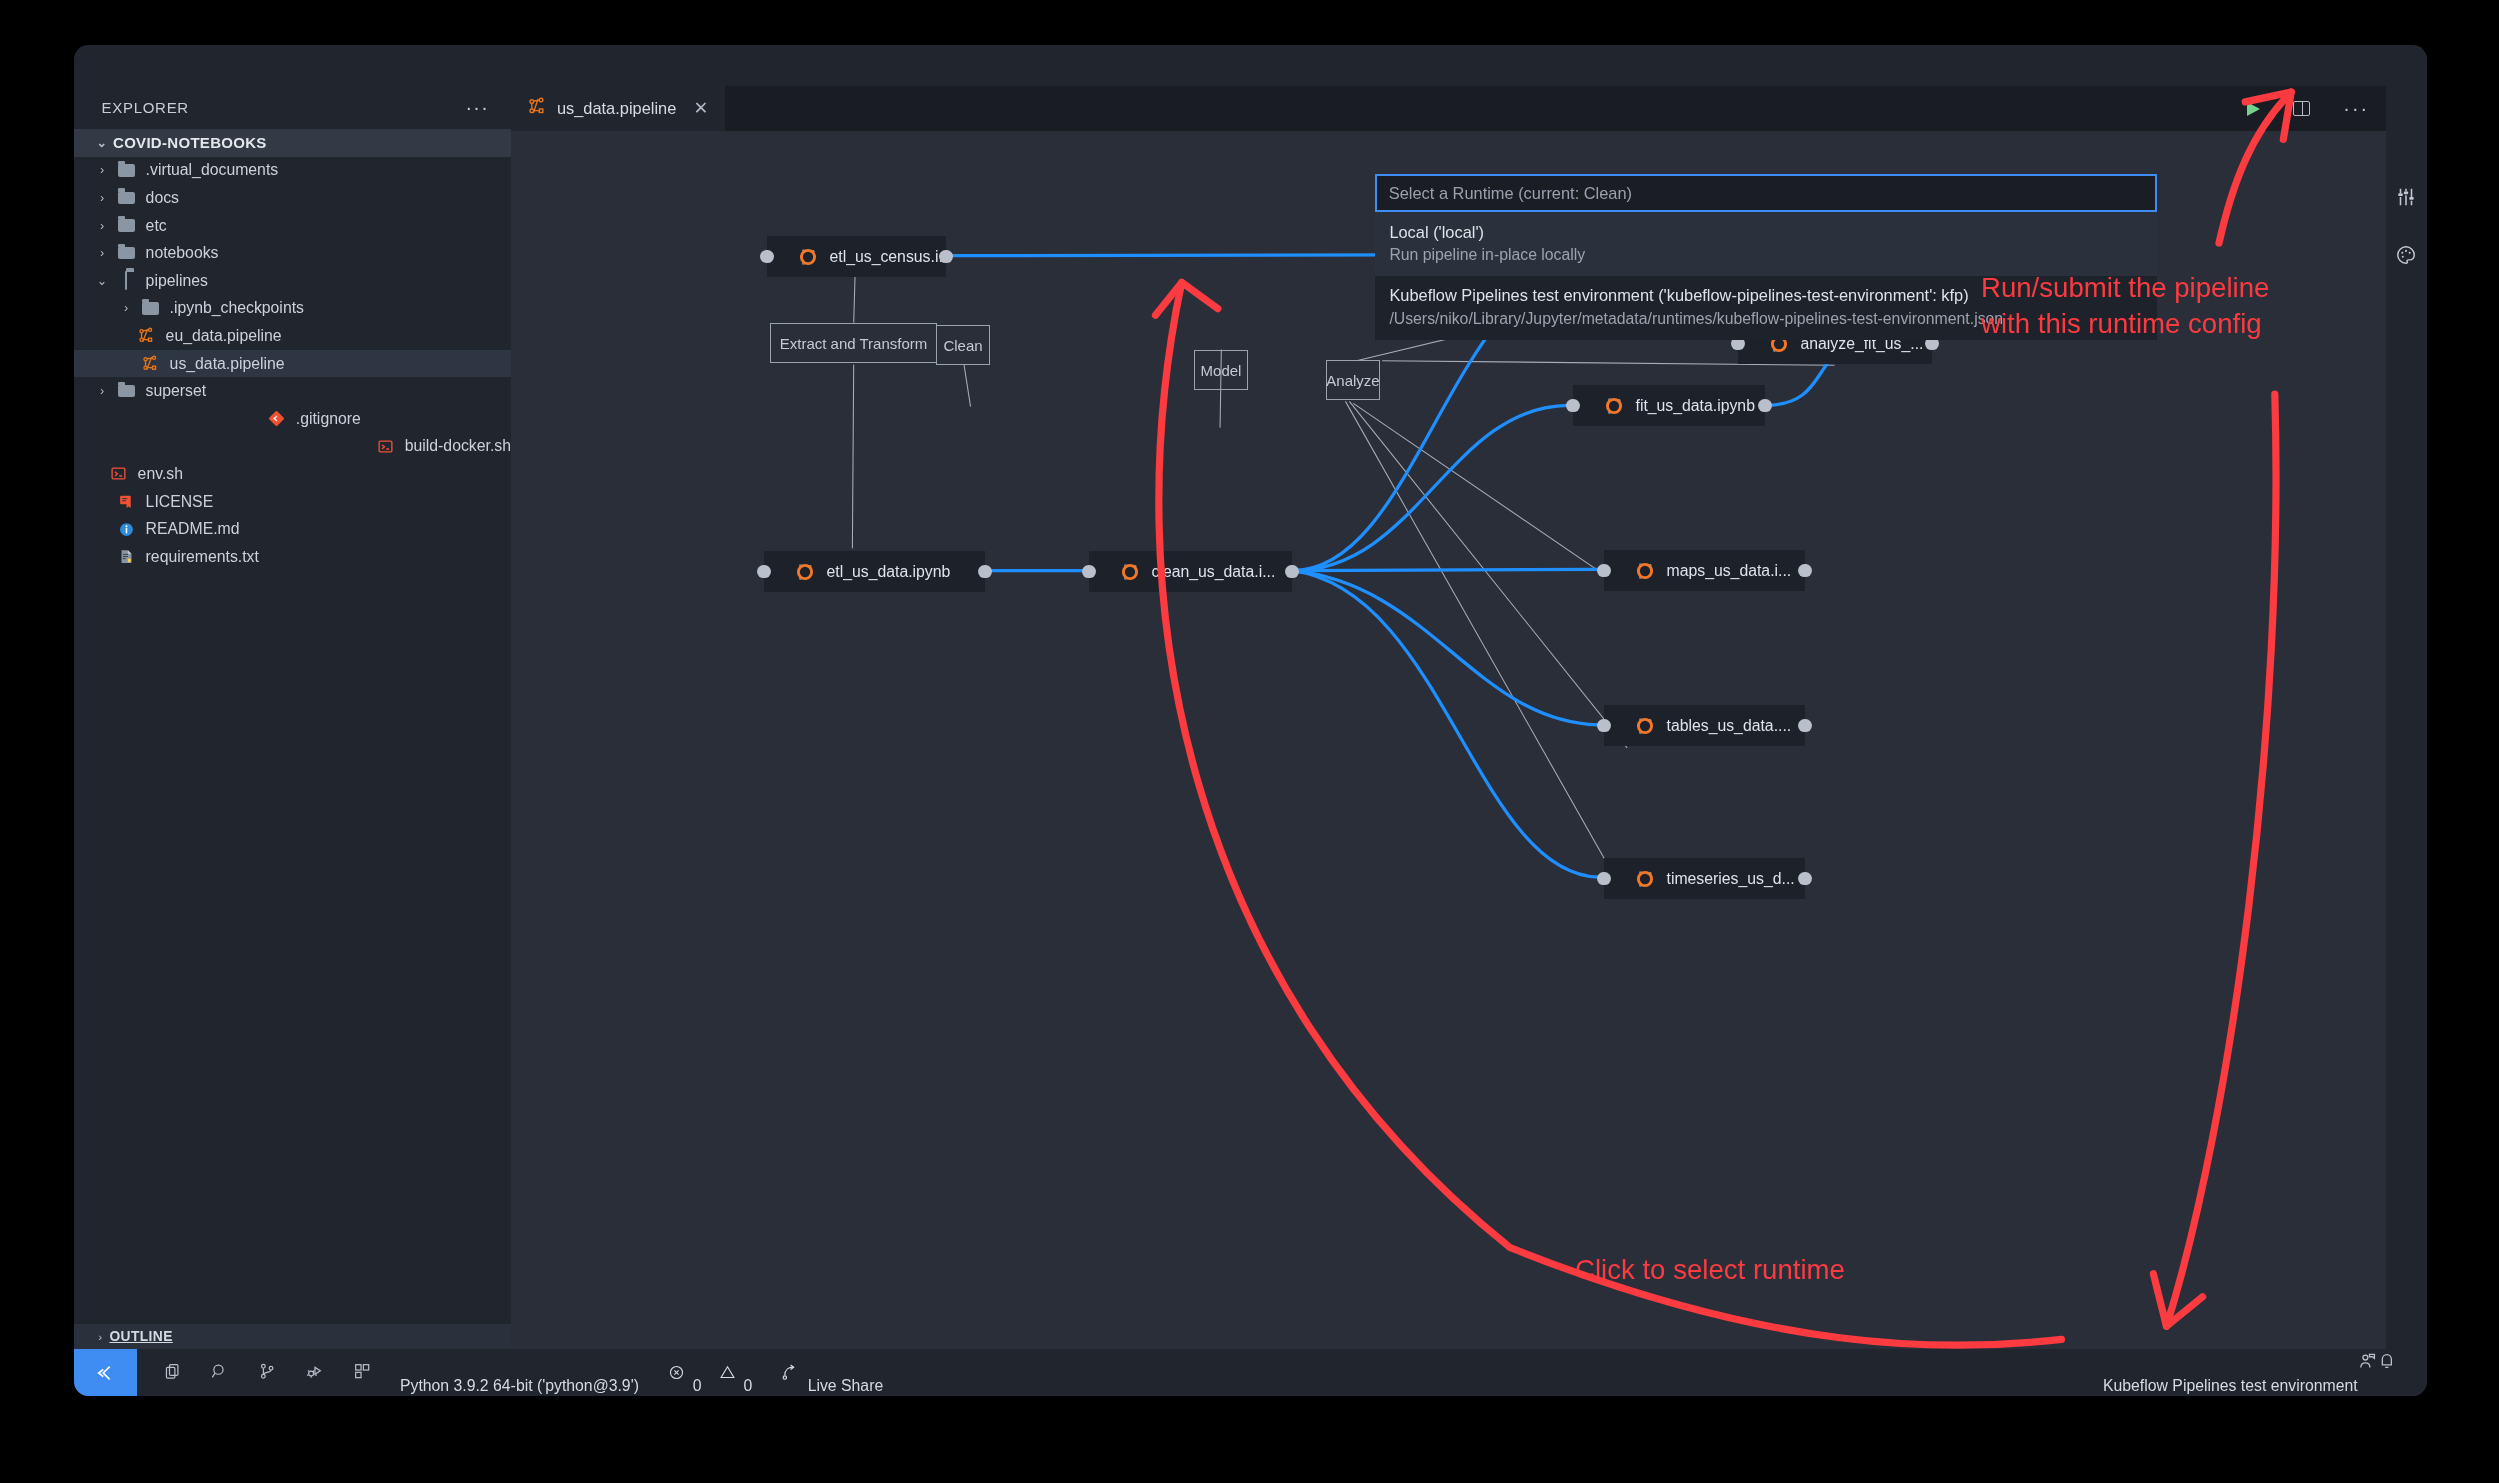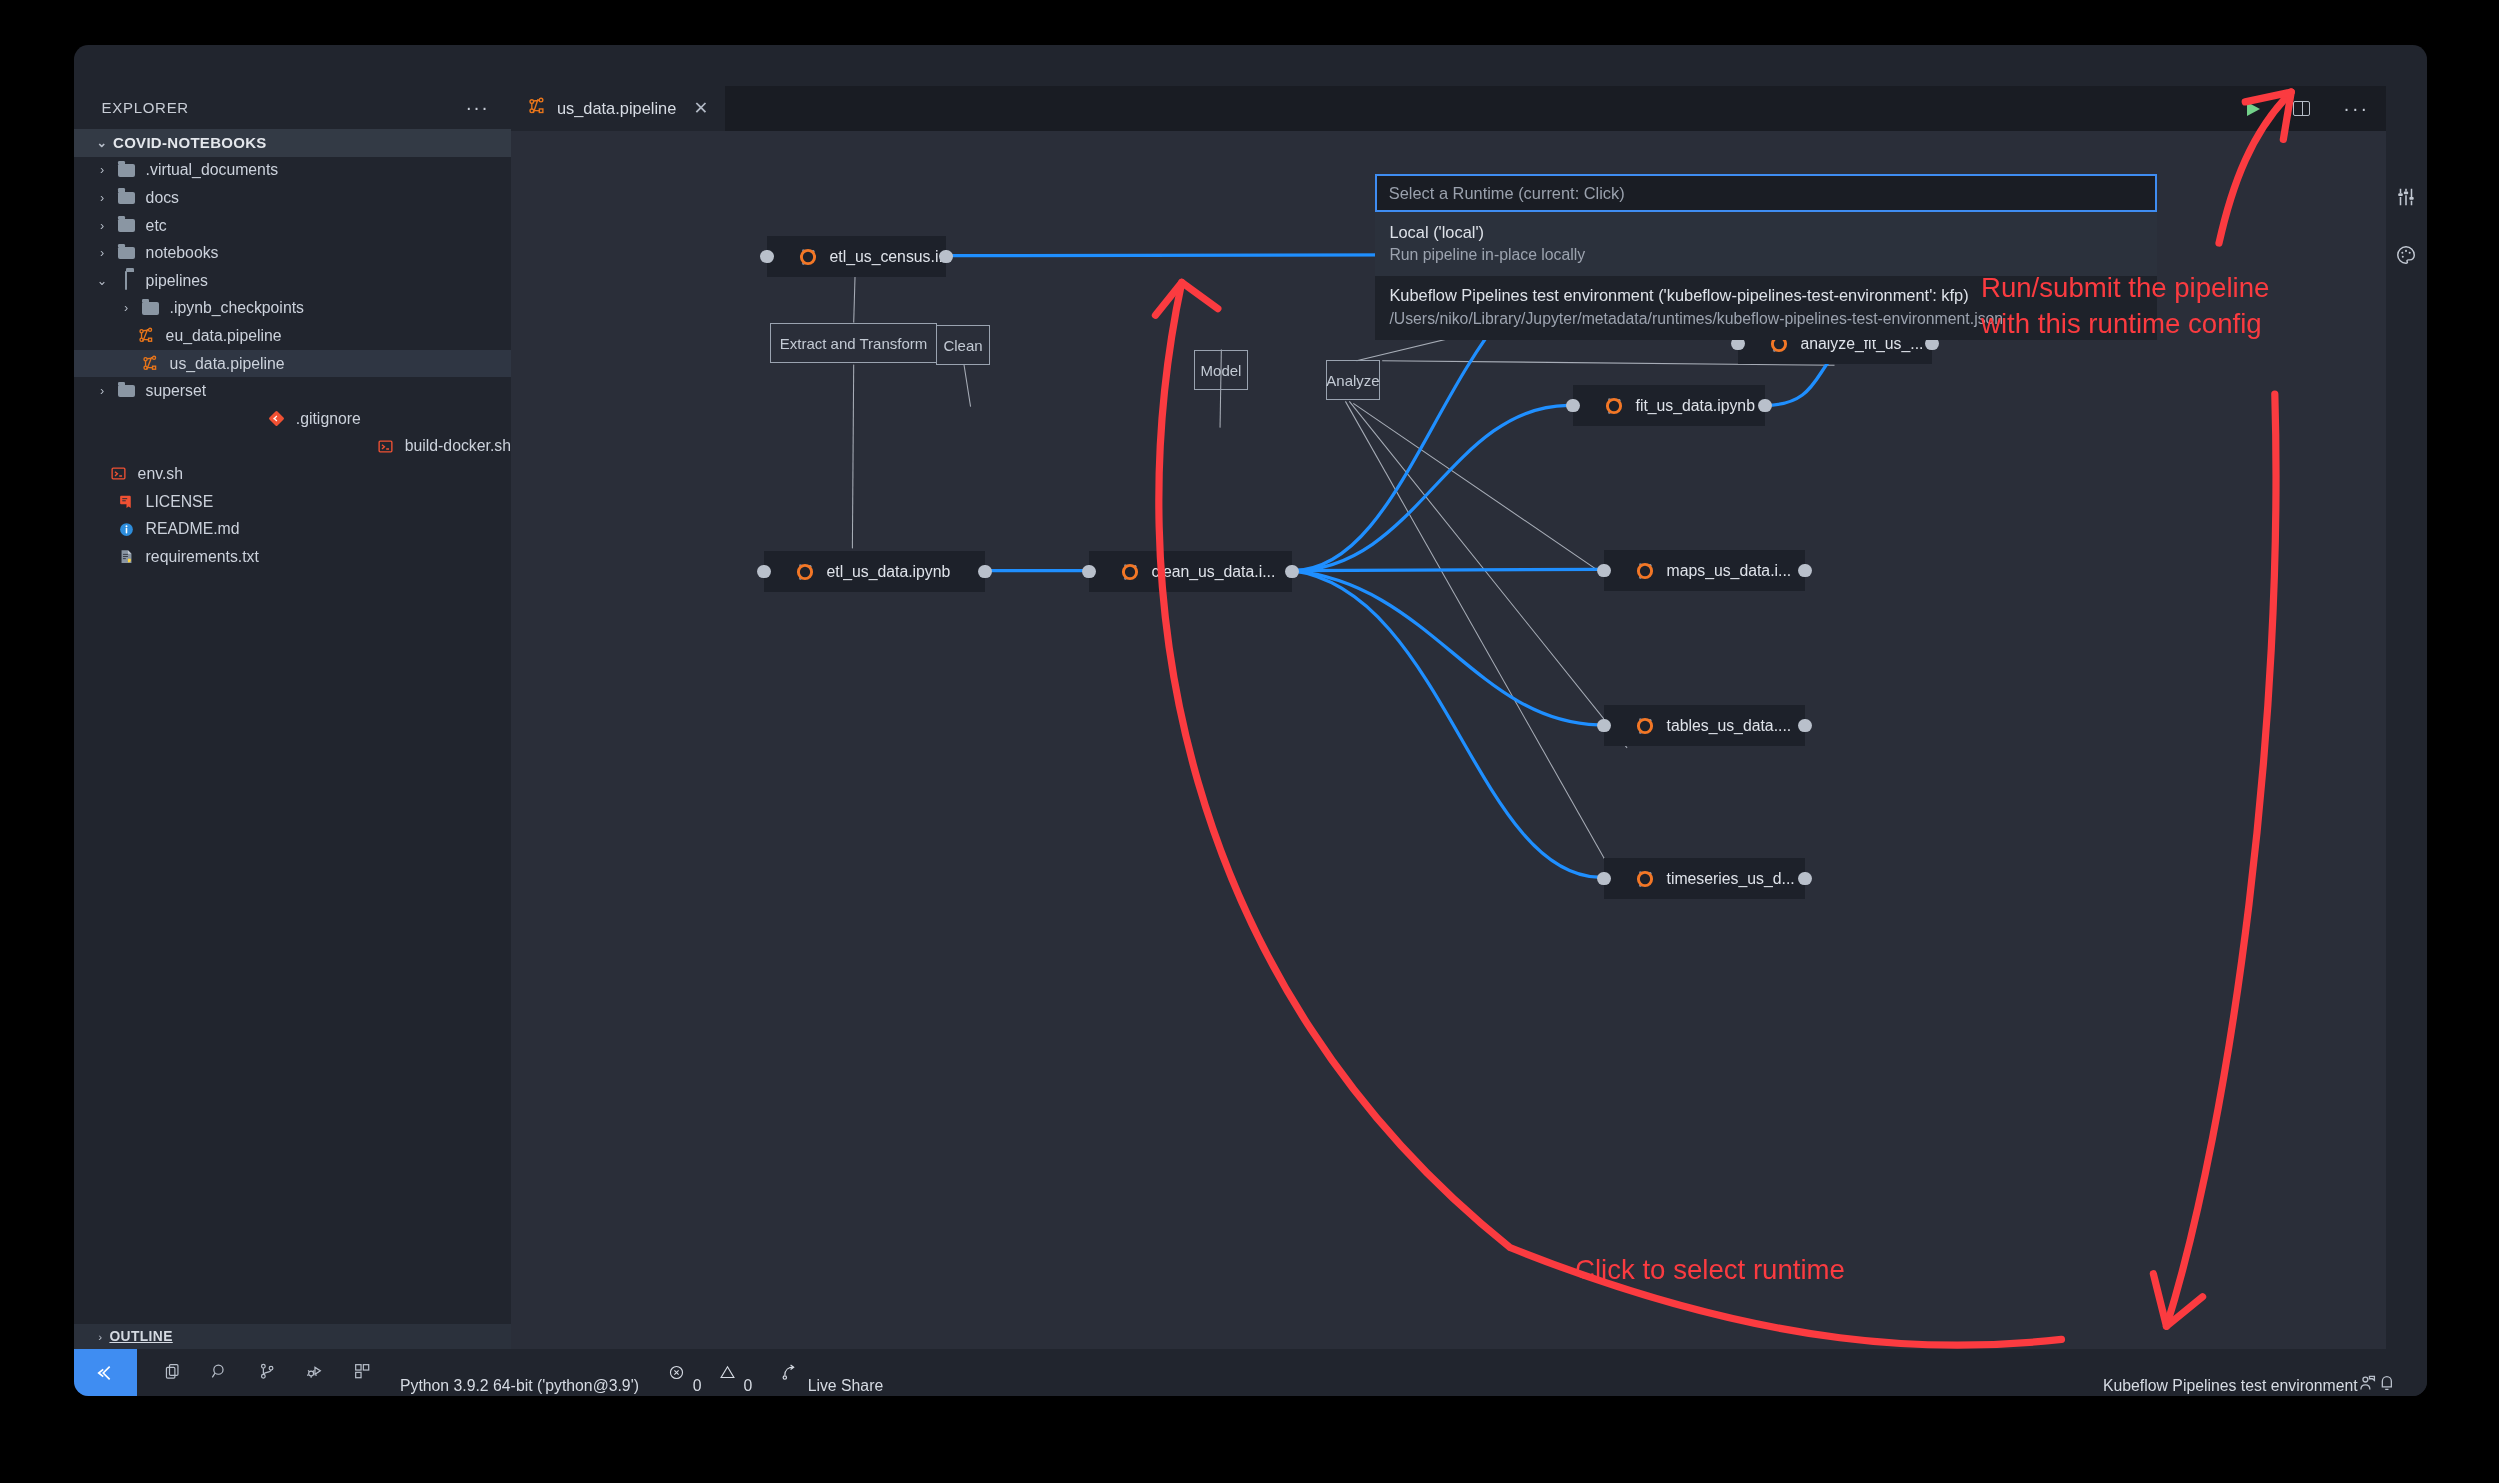--- a/index.html
+++ b/index.html
@@ -173,21 +173,21 @@
     background: #21252e; display: flex; align-items: center;
   }
   #vsx-badge {
     width: 63px; height: 47px; background: #3f8df2;
     display: flex; align-items: center; justify-content: center;
   }
   .sb-left { display: flex; align-items: center; gap: 29px; padding-left: 26px; }
   .sb-text { color: #d6dbe3; font-size: 15.8px; white-space: nowrap; margin-top: 26px; }
   .sb-group { display: flex; align-items: center; gap: 7.9px; }
   .sb-right {
-    margin-left: auto; display: flex; align-items: flex-end; padding-right: 30px;
+    margin-left: auto; display: flex; align-items: flex-start; padding-right: 30px;
   }
 
   
   #annot { position: absolute; left: 0; top: 0; width: 2500px; height: 1484px; pointer-events: none; z-index: 90; }
   .annot-text {
     position: absolute; color: #fb3b40; font-size: 27.6px; line-height: 1.32; z-index: 91;
   }
   #annot-run { left: 1981px; top: 270px; }
   #annot-click { left: 1575px; top: 1252px; }
 </style>
@@ -531,21 +531,21 @@
       <div id="comments">
           <div class="comment" style="left: 259px; top: 192px; width: 167px; height: 40px;">Extract and Transform</div>
           <div class="comment" style="left: 425px; top: 194px; width: 54px; height: 40px;">Clean</div>
           <div class="comment" style="left: 683px; top: 219px; width: 54px; height: 40px;">Model</div>
           <div class="comment" style="left: 815px; top: 229px; width: 54px; height: 40px;">Analyze</div>
         </div>
     </div>
 
     <div id="quickpick">
       <div id="qp-input">
-        <span id="qp-placeholder">Select a Runtime (current: Click)</span>
+        <span id="qp-placeholder">Select a Runtime (current: Clean)</span>
       </div>
       <div class="qp-list" id="qp-list">
           <div class="qp-item active">
             <div class="qp-label">Local ('local')</div>
             <div class="qp-desc">Run pipeline in-place locally</div>
           </div>
           <div class="qp-item">
             <div class="qp-label">Kubeflow Pipelines test environment ('kubeflow-pipelines-test-environment': kfp)</div>
             <div class="qp-desc">/Users/niko/Library/Jupyter/metadata/runtimes/kubeflow-pipelines-test-environment.json</div>
           </div>

